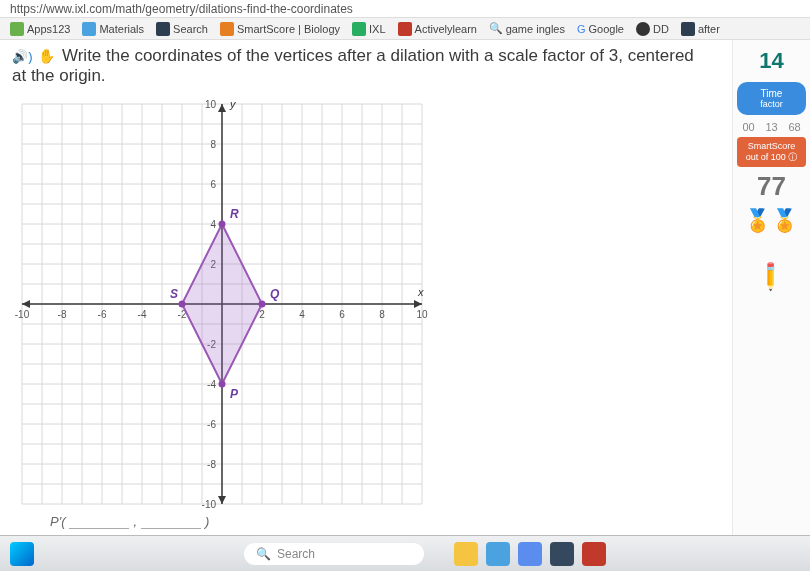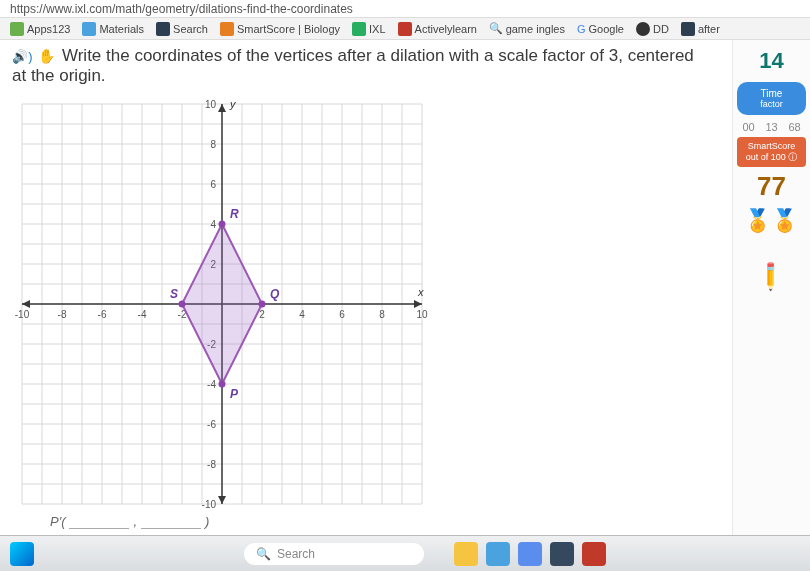--- a/index.html
+++ b/index.html
@@ -17,21 +17,21 @@
     .question-text { color: #3a3a3a; font-size: 17px; }
     .graph-wrap { margin-top: 8px; position: relative; width: 420px; height: 420px; }
     svg.grid { position: absolute; top: 0; left: 0; }
     .answer-row { position: absolute; bottom: 6px; left: 50px; font-size: 13px; font-style: italic; color: #666; display: flex; align-items: center; gap: 4px; }
     .answer-field { display: inline-block; border-bottom: 1px solid #aaa; min-width: 60px; height: 16px; }
     .q-number { font-size: 22px; font-weight: bold; color: #0f766e; margin-bottom: 8px; }
     .timer-box { background: #3a8dde; color: #fff; padding: 6px 2px; font-size: 9px; border-radius: 10px; margin-bottom: 6px; }
     .timer-box .t1 { font-size: 10px; }
     .timer-small { display:flex; justify-content:space-around; font-size:11px; color:#888; margin-bottom:4px; }
     .smartscore-box { background: #e0633a; color: #fff; padding: 4px 0; font-size: 9px; border-radius: 4px; margin-bottom: 4px; line-height: 1.2; }
-    .ss-value { font-size: 26px; font-weight: bold; color: #a16207; margin-top: 4px; }
+    .ss-value { font-size: 26px; font-weight: bold; color: #737373; margin-top: 4px; }
     .ribbons { font-size: 22px; margin-top: 6px; }
     .pencil { font-size: 20px; margin-top: 30px; color: #3a8dde; transform: rotate(45deg); display: inline-block; }
     .taskbar { position: absolute; bottom: 0; left: 0; right: 0; height: 36px; background: linear-gradient(#eef0f2, #dadde0); border-top: 1px solid #bbb; display: flex; align-items: center; padding: 0 10px; gap: 10px; }
     .tb-search { display: flex; align-items: center; gap: 6px; background: #fff; border-radius: 16px; padding: 4px 12px; font-size: 12px; color: #888; width: 180px; margin-left: 200px; }
     .tb-icons { display: flex; gap: 8px; margin-left: 20px; }
     .tb-ico { width: 24px; height: 24px; border-radius: 4px; display: inline-block; }
   </style>
 </head>
 <body>
 

